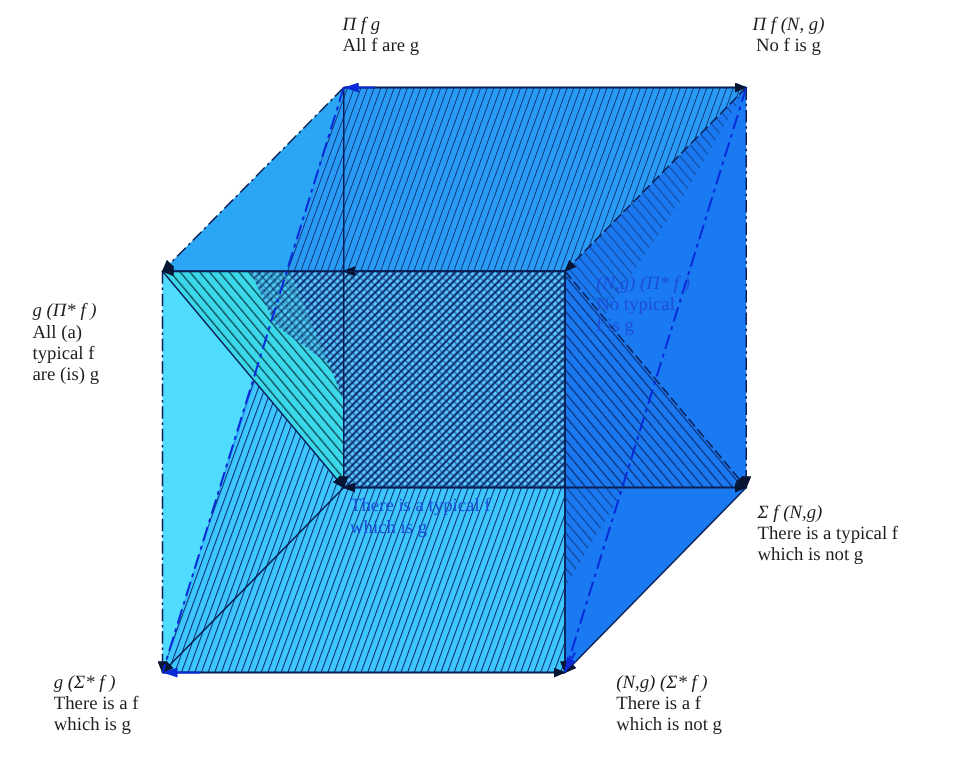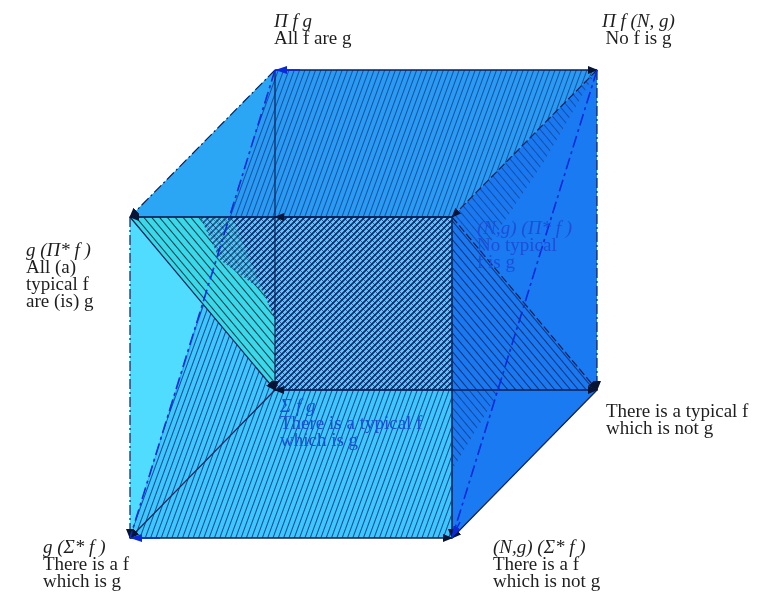--- a/index.html
+++ b/index.html
@@ -1,19 +1,19 @@
 <!DOCTYPE html>
 <html><head>
   <meta charset="utf-8">
   <style>
     html, body { margin: 0; padding: 0; background: #ffffff; }
     body { width: 768px; height: 615px; position: relative; overflow: hidden;
            font-family: "Liberation Serif", "DejaVu Serif", serif; color: #222; }
     #cube { position: absolute; left: 0; top: 0; }
-    .label { position: absolute; font-size: 19px; line-height: 17px; white-space: nowrap; color: #1e1e1e; }
+    .label { position: absolute; font-size: 15px; line-height: 17px; white-space: nowrap; color: #1e1e1e; }
     .label .formula { display: block; font-style: italic; }
     .label .line { display: block; }
     .label.on-fill { color: #1d4ed8; }
   </style>
 </head>
 <body>
 
 <svg id="cube" width="768" height="615" viewBox="0 0 768 615" xmlns="http://www.w3.org/2000/svg">
   <defs>
     <pattern id="hatchA" patternUnits="userSpaceOnUse" width="5" height="5" patternTransform="rotate(20)">
@@ -116,26 +116,26 @@
   <span class="line">are (is) g</span>
 </div>
 
 <div class="label on-fill" style="left:477px; top:219px;">
   <span class="formula">(N,g) (Π* f )</span>
   <span class="line">No typical</span>
   <span class="line">f is g</span>
 </div>
 
 <div class="label on-fill" style="left:280px; top:397px;">
-  <span class="formula">Σ f g</span>
   <span class="line">There is a typical f</span>
   <span class="line">which is g</span>
 </div>
 
 <div class="label" style="left:606px; top:402px;">
+  <span class="formula">Σ f (N,g)</span>
   <span class="line">There is a typical f</span>
   <span class="line">which is not g</span>
 </div>
 
 <div class="label" style="left:43px; top:538px;">
   <span class="formula">g (Σ* f )</span>
   <span class="line">There is a f</span>
   <span class="line">which is g</span>
 </div>
 

